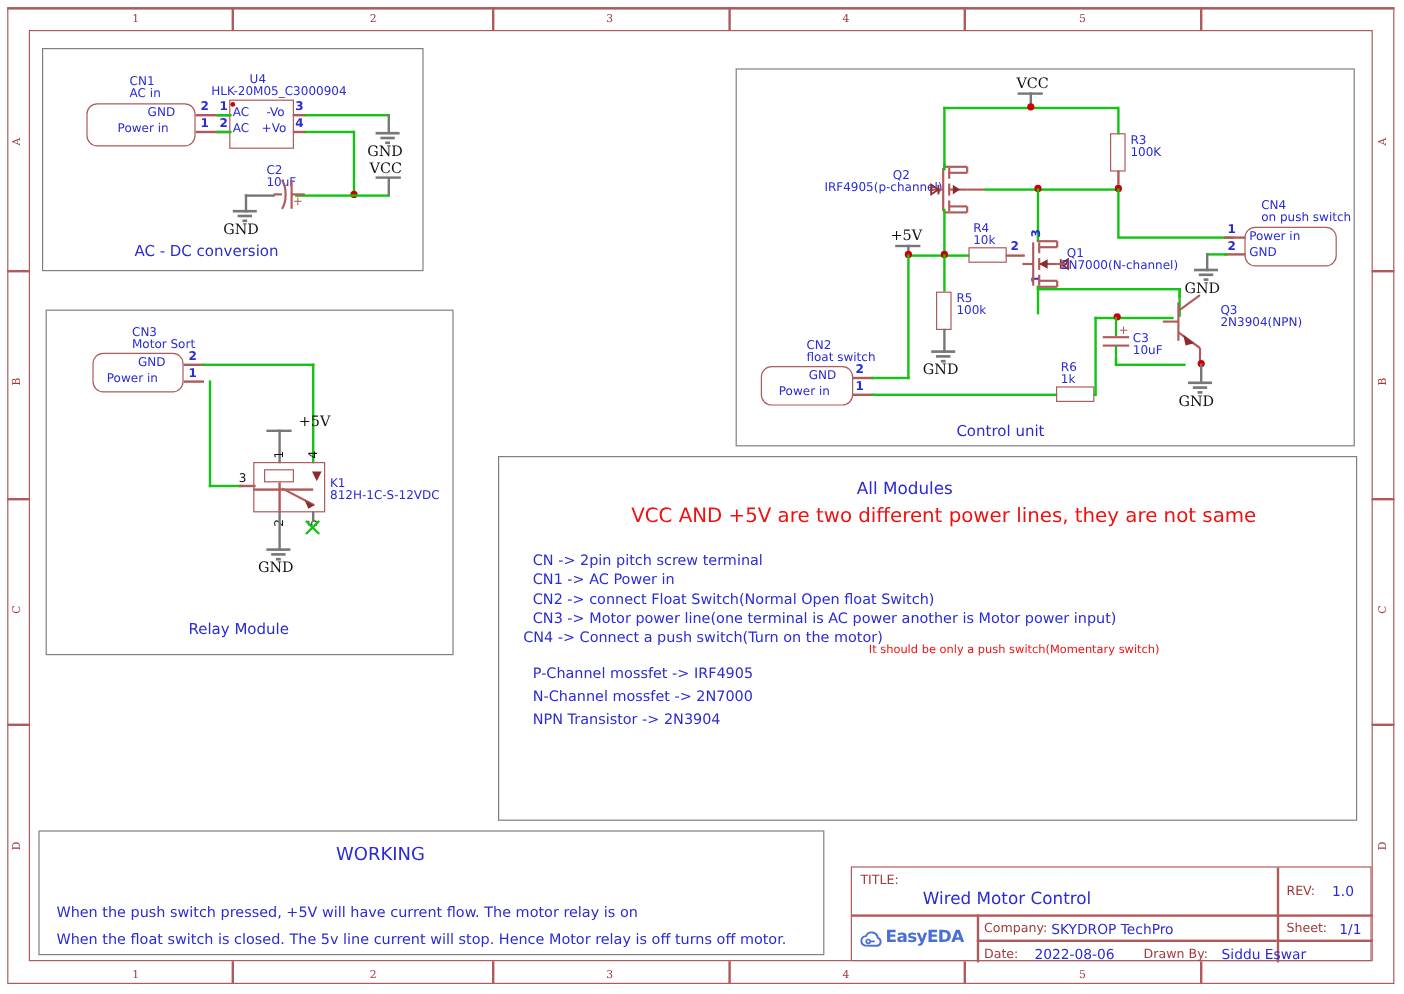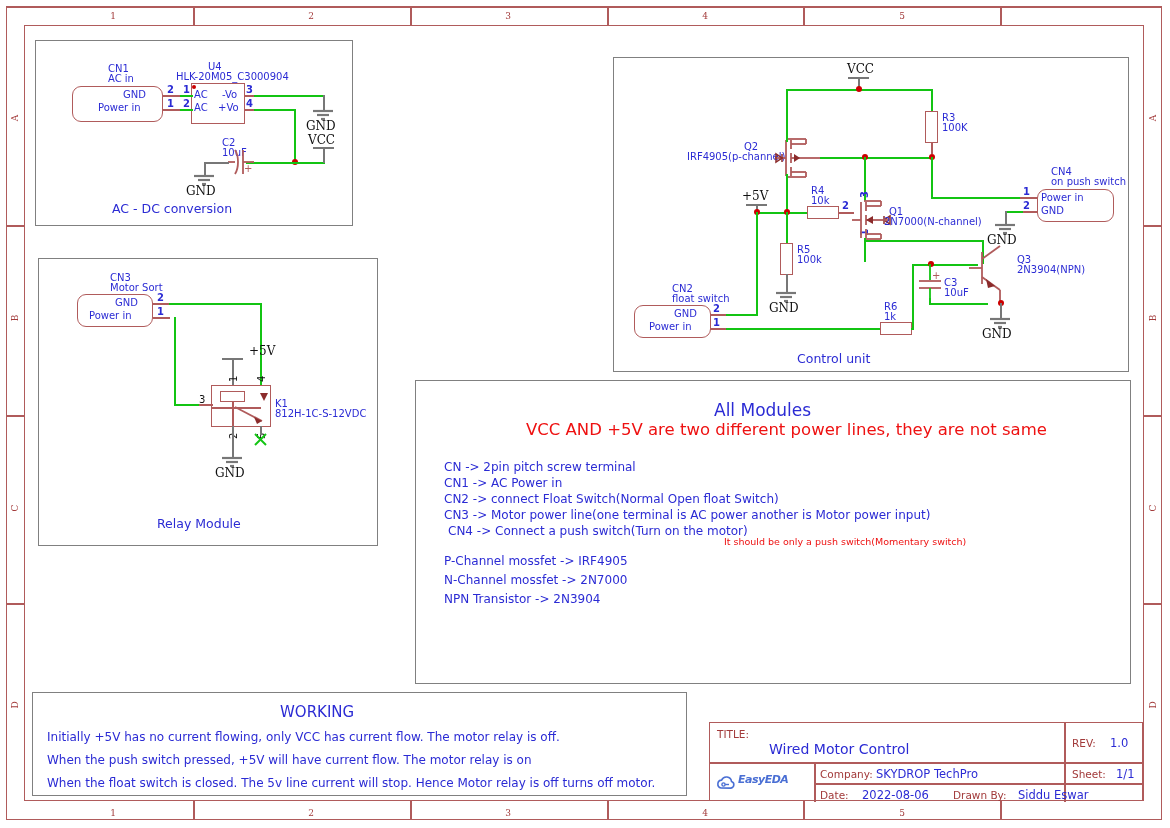--- a/index.html
+++ b/index.html
@@ -31,37 +31,37 @@
   .box-r{position:absolute;border:1.5px solid #b05b5b;box-sizing:border-box;background:transparent;}
   .conn{position:absolute;border:1.5px solid #b05b5b;border-radius:9px;box-sizing:border-box;background:#fff;}
   .lbl{position:absolute;white-space:nowrap;font-size:10px;color:#2b2bd4;line-height:11px;}
   .pnum{position:absolute;white-space:nowrap;font-size:10px;color:#2b2bd4;font-weight:bold;line-height:10px;}
   .pnum-bk{position:absolute;white-space:nowrap;font-size:10px;color:#111;line-height:10px;}
   .pnum-v{transform:rotate(-90deg);transform-origin:left top;}
   .netname{position:absolute;white-space:nowrap;font-size:12px;color:#111;font-family:"DejaVu Serif",serif;}
   svg{position:absolute;overflow:visible;}
 
   
-  #notes-panel .nt-head{position:absolute;color:#2b2bd4;font-size:17px;}
+  #notes-panel .nt-head{position:absolute;color:#2b2bd4;font-size:14px;}
   #notes-panel .nt-red{position:absolute;color:#ee1111;font-size:16.5px;white-space:nowrap;}
   #notes-panel .nt-line{position:absolute;color:#2b2bd4;font-size:12px;white-space:nowrap;}
   #notes-panel .nt-small{position:absolute;color:#ee1111;font-size:9.5px;white-space:nowrap;}
 
   
   #working-panel .wk-title{position:absolute;color:#2b2bd4;font-size:15px;}
   #working-panel .wk-line{position:absolute;color:#2b2bd4;font-size:12px;white-space:nowrap;}
 
   
   #titleblock{position:absolute;border:1.5px solid #b05b5b;box-sizing:border-box;background:#fff;}
   #titleblock .vline{position:absolute;background:#b05b5b;width:1.5px;}
   #titleblock .hline{position:absolute;background:#b05b5b;height:1.5px;}
   .tb-key{position:absolute;color:#a23a3a;font-size:10.5px;white-space:nowrap;}
   .tb-val{position:absolute;color:#2b2bd4;font-size:11.5px;white-space:nowrap;}
   .tb-big{position:absolute;color:#2b2bd4;font-size:14px;white-space:nowrap;}
-  .tb-logo{position:absolute;color:#4a6fd4;font-size:11px;font-weight:bold;font-style:italic;letter-spacing:-0.5px;white-space:nowrap;}
+  .tb-logo{position:absolute;color:#4a6fd4;font-size:14px;font-weight:bold;letter-spacing:-0.5px;white-space:nowrap;}
 </style>
 </head>
 <body>
 
 <div id="sheet">
 
   <div class="frame-outer"></div>
   <div class="frame-inner"></div>
 
   <div class="ztick" style="left:6px;top:6px;width:1156px;height:1.5px;"></div>
@@ -435,32 +435,31 @@
   </div>
 
   <div class="panel" id="notes-panel" style="left:415px;top:380px;width:716px;height:304px;">
     <div class="nt-head" style="left:298px;top:19px;">All Modules</div>
     <div class="nt-red" style="left:110px;top:39px;">VCC AND +5V are two different power lines, they are not same</div>
 
     <div class="nt-line" style="left:28px;top:79px;">CN -&gt; 2pin pitch screw terminal</div>
     <div class="nt-line" style="left:28px;top:95px;">CN1 -&gt; AC Power in</div>
     <div class="nt-line" style="left:28px;top:111px;">CN2 -&gt; connect Float Switch(Normal Open float Switch)</div>
     <div class="nt-line" style="left:28px;top:127px;">CN3 -&gt; Motor power line(one terminal is AC power another is Motor power input)</div>
-    <div class="nt-line" style="left:32px;top:143px;">CN4 -&gt; Connect a push switch(Turn on the motor)</div>
+    <div class="nt-line" style="left:20px;top:143px;">CN4 -&gt; Connect a push switch(Turn on the motor)</div>
     <div class="nt-small" style="left:308px;top:155px;">It should be only a push switch(Momentary switch)</div>
 
     <div class="nt-line" style="left:28px;top:173px;">P-Channel mossfet -&gt; IRF4905</div>
     <div class="nt-line" style="left:28px;top:192px;">N-Channel mossfet -&gt; 2N7000</div>
     <div class="nt-line" style="left:28px;top:211px;">NPN Transistor -&gt; 2N3904</div>
 
   </div>
 
   <div class="panel" id="working-panel" style="left:32px;top:692px;width:655px;height:104px;">
     <div class="wk-title" style="left:247px;top:10px;">WORKING</div>
-    <div class="wk-line" style="left:14px;top:37px;">Initially +5V has no current flowing, only VCC has current flow. The motor relay is off.</div>
     <div class="wk-line" style="left:14px;top:60px;">When the push switch pressed, +5V will have current flow. The motor relay is on</div>
     <div class="wk-line" style="left:14px;top:83px;">When the float switch is closed. The 5v line current will stop. Hence Motor relay is off turns off motor.</div>
   </div>
 
   <div id="titleblock" style="left:709px;top:722px;width:434px;height:79px;">
 
     <div class="hline" style="left:0;top:39px;width:434px;"></div>
     <div class="vline" style="left:354px;top:0;height:79px;"></div>
     <div class="vline" style="left:104px;top:39px;height:40px;"></div>
     <div class="hline" style="left:104px;top:60px;width:250px;"></div>

